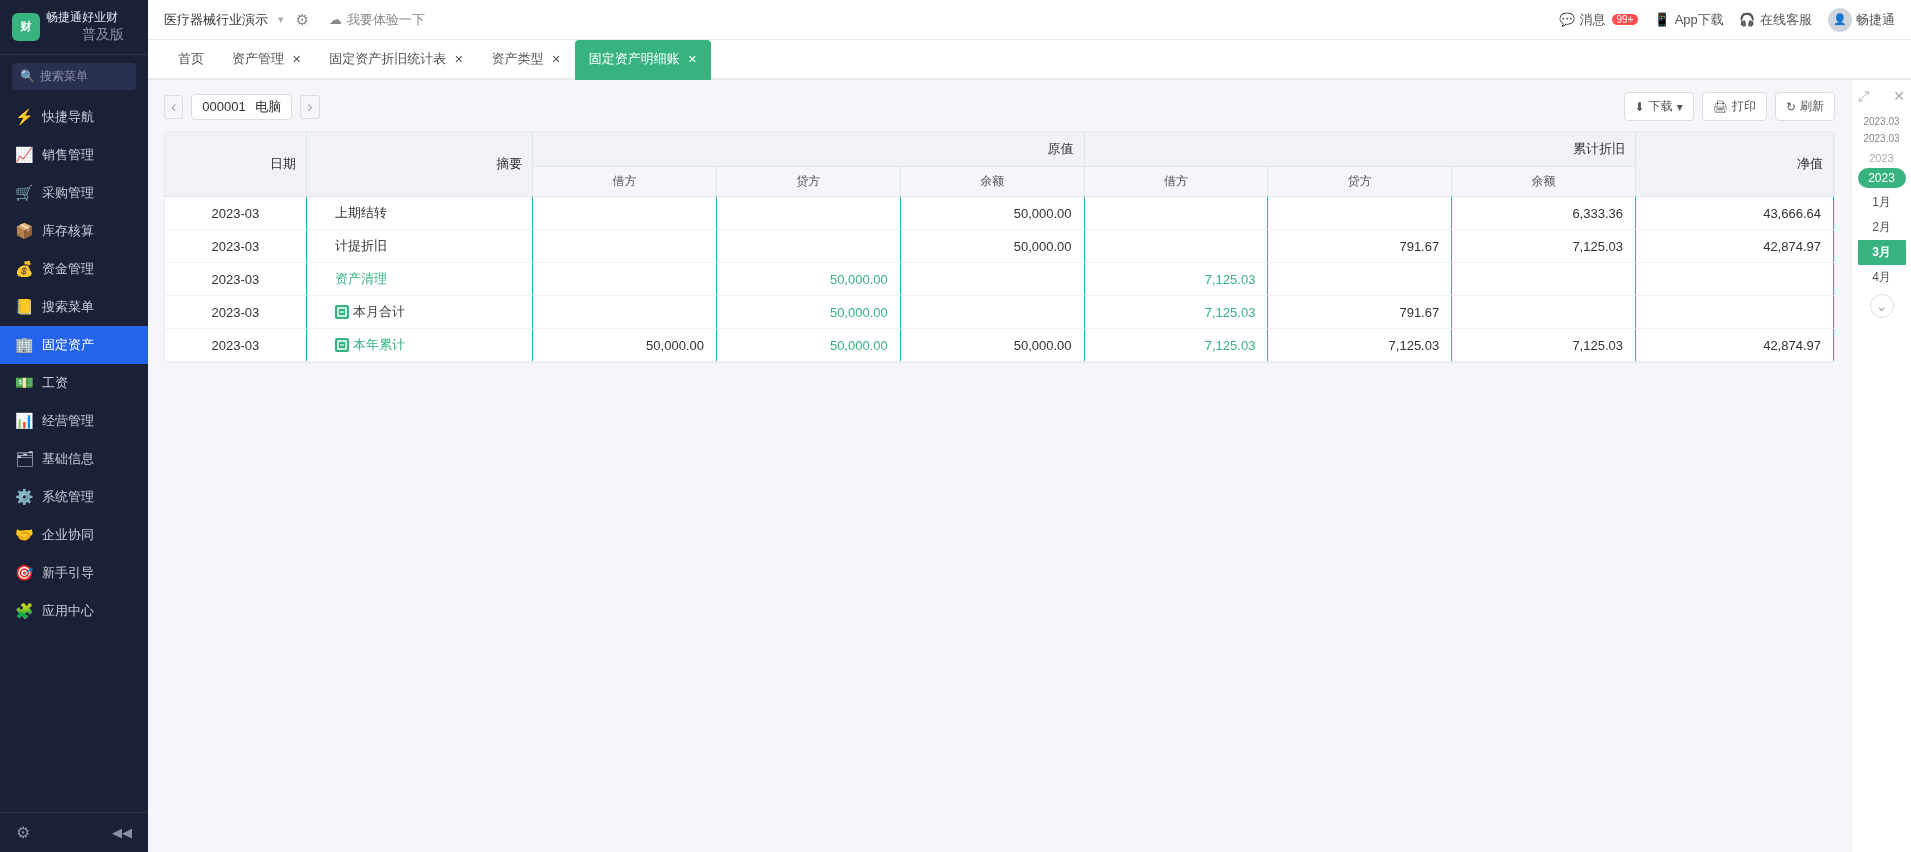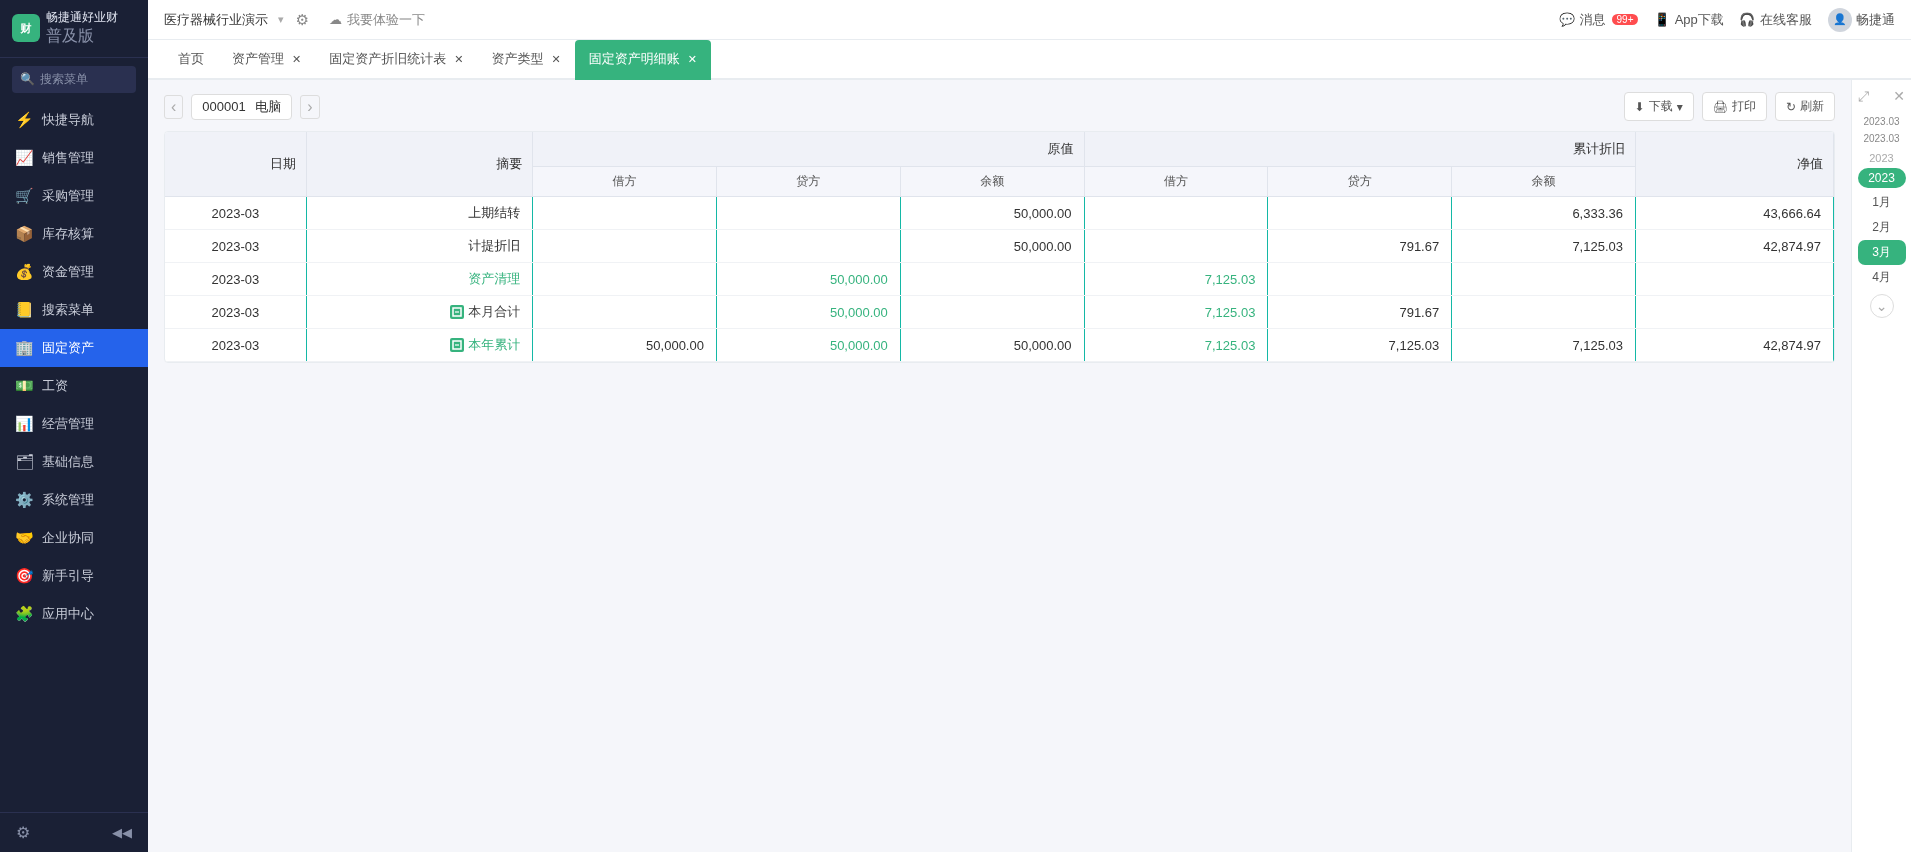--- a/index.html
+++ b/index.html
@@ -24,21 +24,21 @@
       gap: 6px;
     }
     .sidebar-logo-icon {
       width: 28px; height: 28px;
       background: #36b37e;
       border-radius: 6px;
       display: flex; align-items: center; justify-content: center;
       color: white; font-size: 11px; font-weight: bold;
     }
     .sidebar-logo-text { font-size: 12px; color: #e0e4f0; line-height: 1.3; }
-    .sidebar-logo-sub { font-size: 16px; color: #8890a8; }
+    .sidebar-logo-sub { font-size: 14px; color: #8890a8; margin-left: 36px; }
     .sidebar-scroll { flex: 1; overflow-y: auto; overflow-x: hidden; }
     .sidebar-scroll::-webkit-scrollbar { width: 4px; }
     .sidebar-scroll::-webkit-scrollbar-thumb { background: #3a4060; border-radius: 2px; }
     .sidebar-item {
       display: flex; align-items: center; gap: 8px;
       padding: 10px 16px;
       cursor: pointer;
       color: #c8ccd8;
       font-size: 13px;
       transition: background 0.2s;
@@ -129,21 +129,21 @@
       cursor: pointer;
     }
 
     
     .table-wrap { background: white; border: 1px solid #e8ecf0; border-radius: 4px; overflow: auto; }
     table { width: 100%; border-collapse: collapse; font-size: 13px; }
     thead tr:first-child th { background: #f0f2f8; font-weight: 500; color: #333; text-align: right; border-bottom: 1px solid #e0e4ec; border-right: 1px solid #e0e4ec; padding: 8px 10px; }
     thead tr:last-child th { background: #f5f6fb; font-weight: 400; color: #555; text-align: center; border-bottom: 1px solid #e0e4ec; border-right: 1px solid #e0e4ec; padding: 6px 10px; font-size: 12px; }
     tbody tr td { padding: 7px 12px; border-bottom: 1px solid #f0f2f5; border-right: 1px solid #14b8a6; color: #333; text-align: right; white-space: nowrap; }
     tbody tr td:first-child { text-align: center; }
-    tbody tr td:nth-child(2) { text-align: right; padding-left: 28px; }
+    tbody tr td:nth-child(2) { text-align: left; padding-left: 28px; }
     .month-tag { display: inline-flex; align-items: center; gap: 4px; }
     .month-icon { width: 14px; height: 14px; background: #36b37e; border-radius: 2px; display: inline-flex; align-items: center; justify-content: center; }
     .month-icon svg { width: 10px; height: 10px; }
 
     
     .timeline-panel {
       width: 60px;
       background: white;
       border-left: 1px solid #e8ecf0;
       display: flex;
@@ -165,21 +165,21 @@
     .timeline-item {
       width: 48px;
       text-align: center;
       padding: 4px 0;
       font-size: 12px;
       color: #555;
       cursor: pointer;
       border-radius: 3px;
     }
     .timeline-item.active-year { background: #36b37e; color: white; border-radius: 12px; padding: 3px 8px; font-size: 12px; margin: 2px 0; }
-    .timeline-item.active-month { background: #36b37e; color: white; border-radius: 7px; }
+    .timeline-item.active-month { background: #36b37e; color: white; border-radius: 1px; font-weight: bold; }
     .timeline-year-label { font-size: 11px; color: #aaa; margin: 4px 0 2px; text-align: center; }
     .timeline-down-btn { width: 24px; height: 24px; border-radius: 50%; border: 1px solid #ddd; display: flex; align-items: center; justify-content: center; color: #aaa; cursor: pointer; margin-top: 4px; font-size: 14px; }
   </style>
 </head>
 <body>
 
 <div class="sidebar">
   <div class="sidebar-logo">
     <div class="sidebar-logo-icon">财</div>
     <div>

